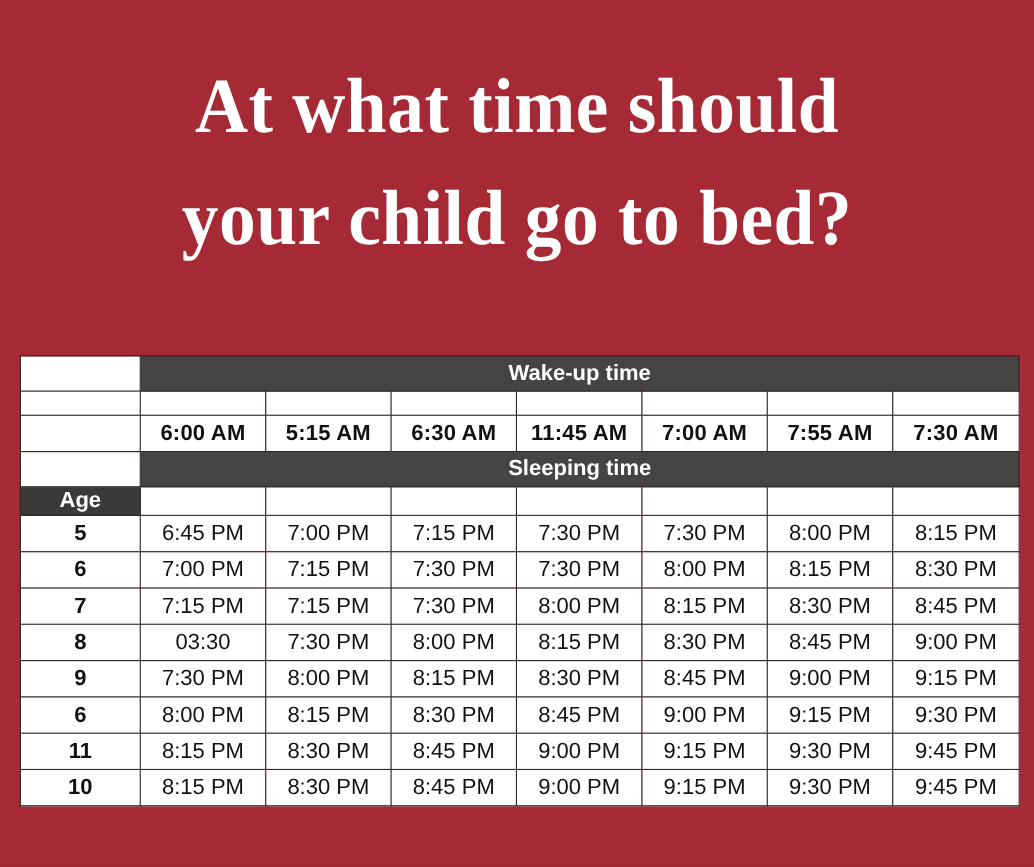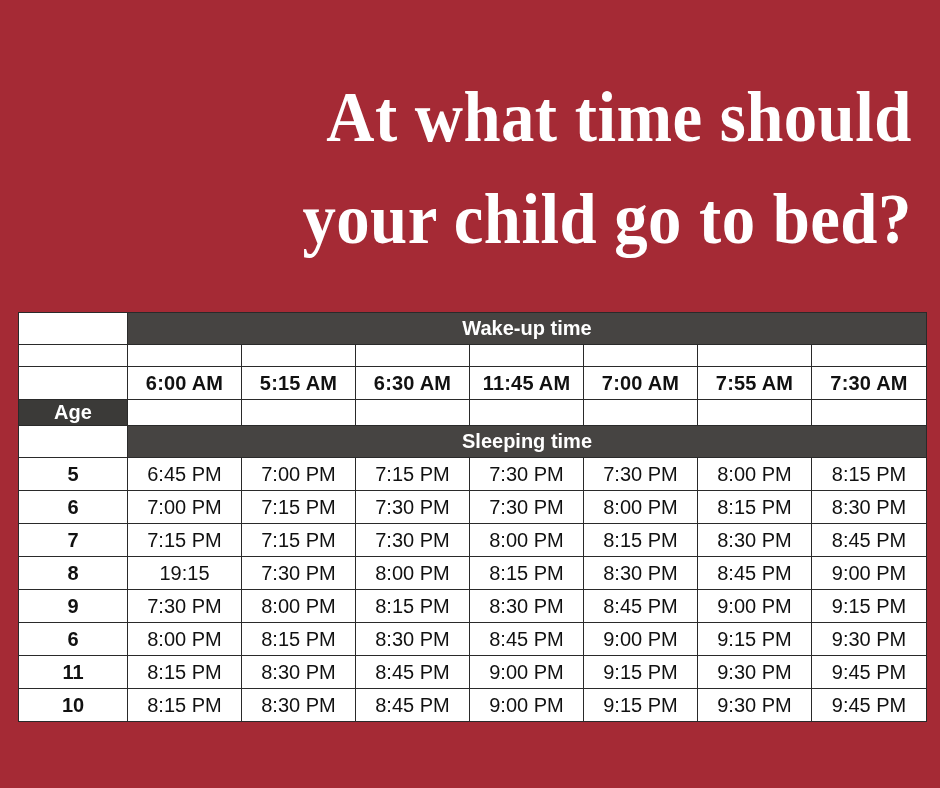--- a/index.html
+++ b/index.html
@@ -11,41 +11,41 @@
     height: 788px;
     background: #A52A35;
     font-family: "Liberation Sans", sans-serif;
     overflow: hidden;
     position: relative;
   }
 
   
   .title-block {
     width: 940px;
-    padding-top: 66px;
-    text-align: right;
+    padding-top: 46px;
+    text-align: center;
   }
   .title-line {
     display: block;
     font-family: "Liberation Serif", "DejaVu Serif", serif;
     font-weight: bold;
     font-size: 71px;
     line-height: 102px;
     color: #FFFFFF;
     letter-spacing: 0.5px;
     transform: scaleX(0.94);
     transform-origin: center center;
     white-space: nowrap;
   }
 
   
   .table-area {
     position: absolute;
     left: 0;
-    top: 312px;
+    top: 323px;
     width: 940px;
     height: 430px;
   }
 
   table.bedtime {
     border-collapse: collapse;
     table-layout: fixed;
     position: absolute;
     left: 18px;
     top: 0;
@@ -161,32 +161,32 @@
           <td class="agecol-blank"></td>
           <td class="timehead">6:00 AM</td>
           <td class="timehead">5:15 AM</td>
           <td class="timehead">6:30 AM</td>
           <td class="timehead">11:45 AM</td>
           <td class="timehead">7:00 AM</td>
           <td class="timehead">7:55 AM</td>
           <td class="timehead">7:30 AM</td>
         </tr>
         <tr>
+          <td class="agecol-blank"></td>
+          <td class="band" colspan="7">Sleeping time</td>
+        </tr>
+        <tr>
           <td class="age-head">Age</td>
           <td class="spacer-cell"></td>
           <td class="spacer-cell"></td>
           <td class="spacer-cell"></td>
           <td class="spacer-cell"></td>
           <td class="spacer-cell"></td>
           <td class="spacer-cell"></td>
           <td class="spacer-cell"></td>
-        </tr>
-        <tr>
-          <td class="agecol-blank"></td>
-          <td class="band" colspan="7">Sleeping time</td>
         </tr>
         <tr>
           <td class="agenum">5</td>
           <td class="bedcell">6:45 PM</td>
           <td class="bedcell">7:00 PM</td>
           <td class="bedcell">7:15 PM</td>
           <td class="bedcell">7:30 PM</td>
           <td class="bedcell">7:30 PM</td>
           <td class="bedcell">8:00 PM</td>
           <td class="bedcell">8:15 PM</td>
@@ -206,21 +206,21 @@
           <td class="bedcell">7:15 PM</td>
           <td class="bedcell">7:15 PM</td>
           <td class="bedcell">7:30 PM</td>
           <td class="bedcell">8:00 PM</td>
           <td class="bedcell">8:15 PM</td>
           <td class="bedcell">8:30 PM</td>
           <td class="bedcell">8:45 PM</td>
         </tr>
         <tr>
           <td class="agenum">8</td>
-          <td class="bedcell">19:15</td>
+          <td class="bedcell">03:30</td>
           <td class="bedcell">7:30 PM</td>
           <td class="bedcell">8:00 PM</td>
           <td class="bedcell">8:15 PM</td>
           <td class="bedcell">8:30 PM</td>
           <td class="bedcell">8:45 PM</td>
           <td class="bedcell">9:00 PM</td>
         </tr>
         <tr>
           <td class="agenum">9</td>
           <td class="bedcell">7:30 PM</td>

